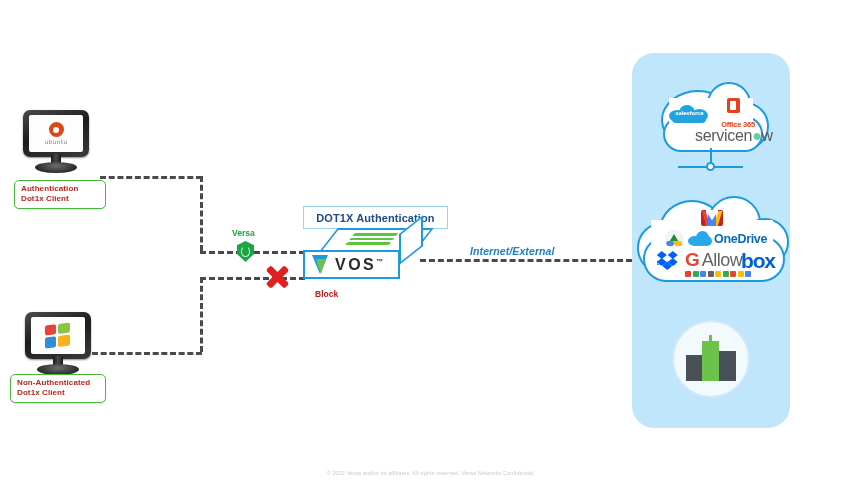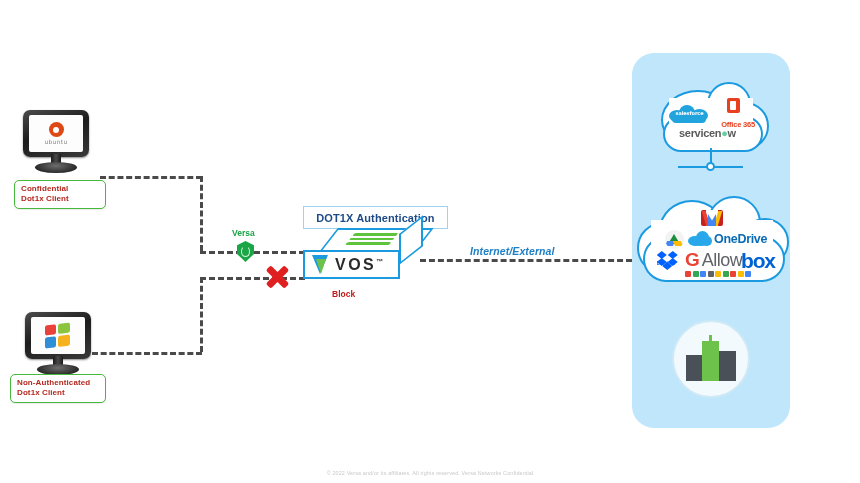--- a/index.html
+++ b/index.html
@@ -207,22 +207,22 @@
   .o365 .tile{
     width:13px;height:15px;margin:0 auto;
     background:#e8401f;border-radius:2px;position:relative;
   }
   .o365 .tile::after{
     content:"";position:absolute;left:3px;top:3px;width:6px;height:9px;
     background:#ffffff;border-radius:1px;
   }
   .o365 .t{font-size:7.5px;color:#e8401f;font-weight:bold;margin-top:7px;letter-spacing:-.2px;text-align:right;}
   .snow{
-    position:absolute;font-size:11px;color:#5a5a5a;font-weight:bold;
-    letter-spacing:-.3px;white-space:nowrap;
+    position:absolute;font-size:16px;color:#5a5a5a;font-weight:normal;
+    letter-spacing:-.3px;white-space:nowrap;margin-left:16px;
   }
   .snow b{color:#62d0a0;}
 
   
   .stem-v{position:absolute;width:2.4px;background:#1c9ae0;}
   .stem-h{position:absolute;height:2.4px;background:#1c9ae0;}
   .stem-dot{
     position:absolute;width:9px;height:9px;border-radius:50%;
     background:#ffffff;border:2.4px solid #1c9ae0;box-sizing:border-box;
   }
@@ -327,21 +327,21 @@
           <div class="ubuntu-circ"></div>
           <div class="ubuntu-word">ubuntu</div>
         </div>
       </div>
     </div>
     <div class="mon-neck"></div>
     <div class="mon-base"></div>
   </div>
 
   <div class="client-label" style="left:14px;top:180px;width:78px;">
-    <div>Confidential</div>
+    <div>Authentication</div>
     <div>Dot1x Client</div>
   </div>
 
   <div class="monitor" style="left:25px;top:312px;">
     <div class="mon-body">
       <div class="mon-screen">
         <div class="winflag">
           <i class="wq1"></i>
           <i class="wq2"></i>
           <i class="wq3"></i>
@@ -358,21 +358,21 @@
     <div>Dot1x Client</div>
   </div>
 
   <div class="lbl-allow" style="left:232px;top:228px;">Versa</div>
   <div class="shield" style="left:237px;top:241px;"></div>
 
   <div class="xmark" style="left:265px;top:265px;">
     <i></i>
     <i></i>
   </div>
-  <div class="lbl-block" style="left:286px;top:289px;padding-left:46px;">Block</div>
+  <div class="lbl-block" style="left:269px;top:289px;padding-left:46px;">Block</div>
 
   <div class="dot1x-box">DOT1X Authentication</div>
 
   <div class="vos">
     <div class="vos-top"></div>
     <div class="vos-side"></div>
     <div class="vos-slats">
       <i style="top:0px;"></i>
       <i style="top:4.5px;"></i>
       <i style="top:9px;"></i>

